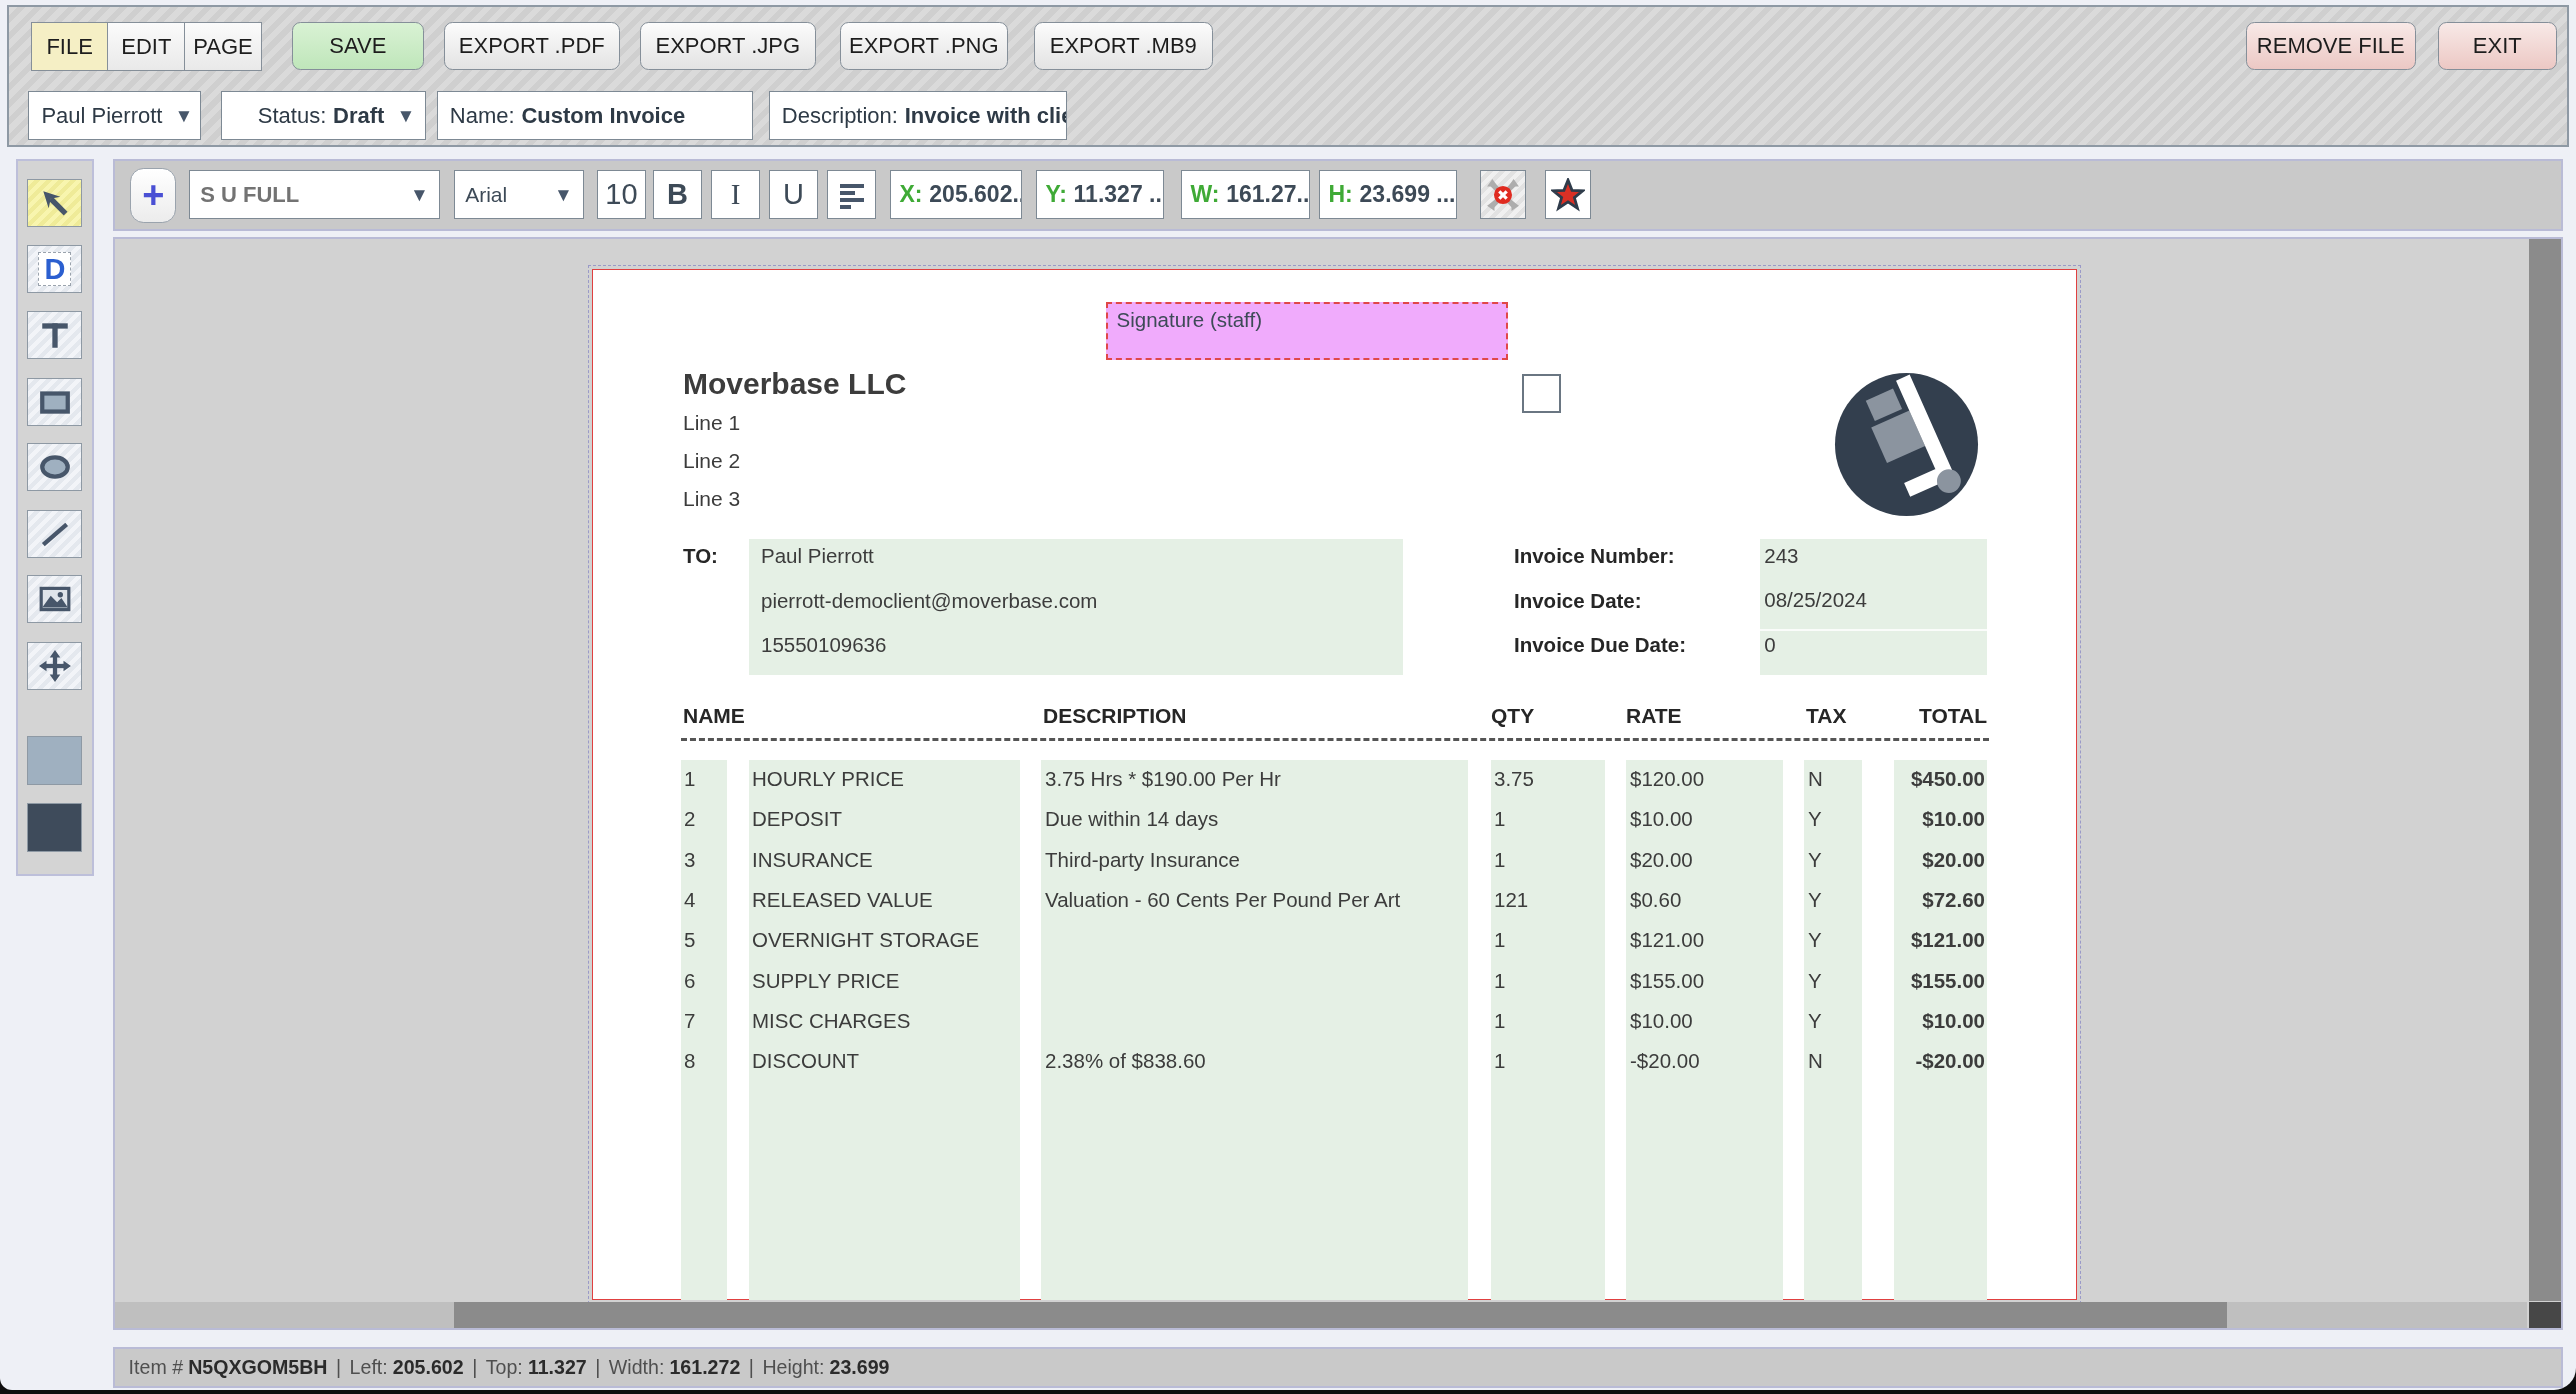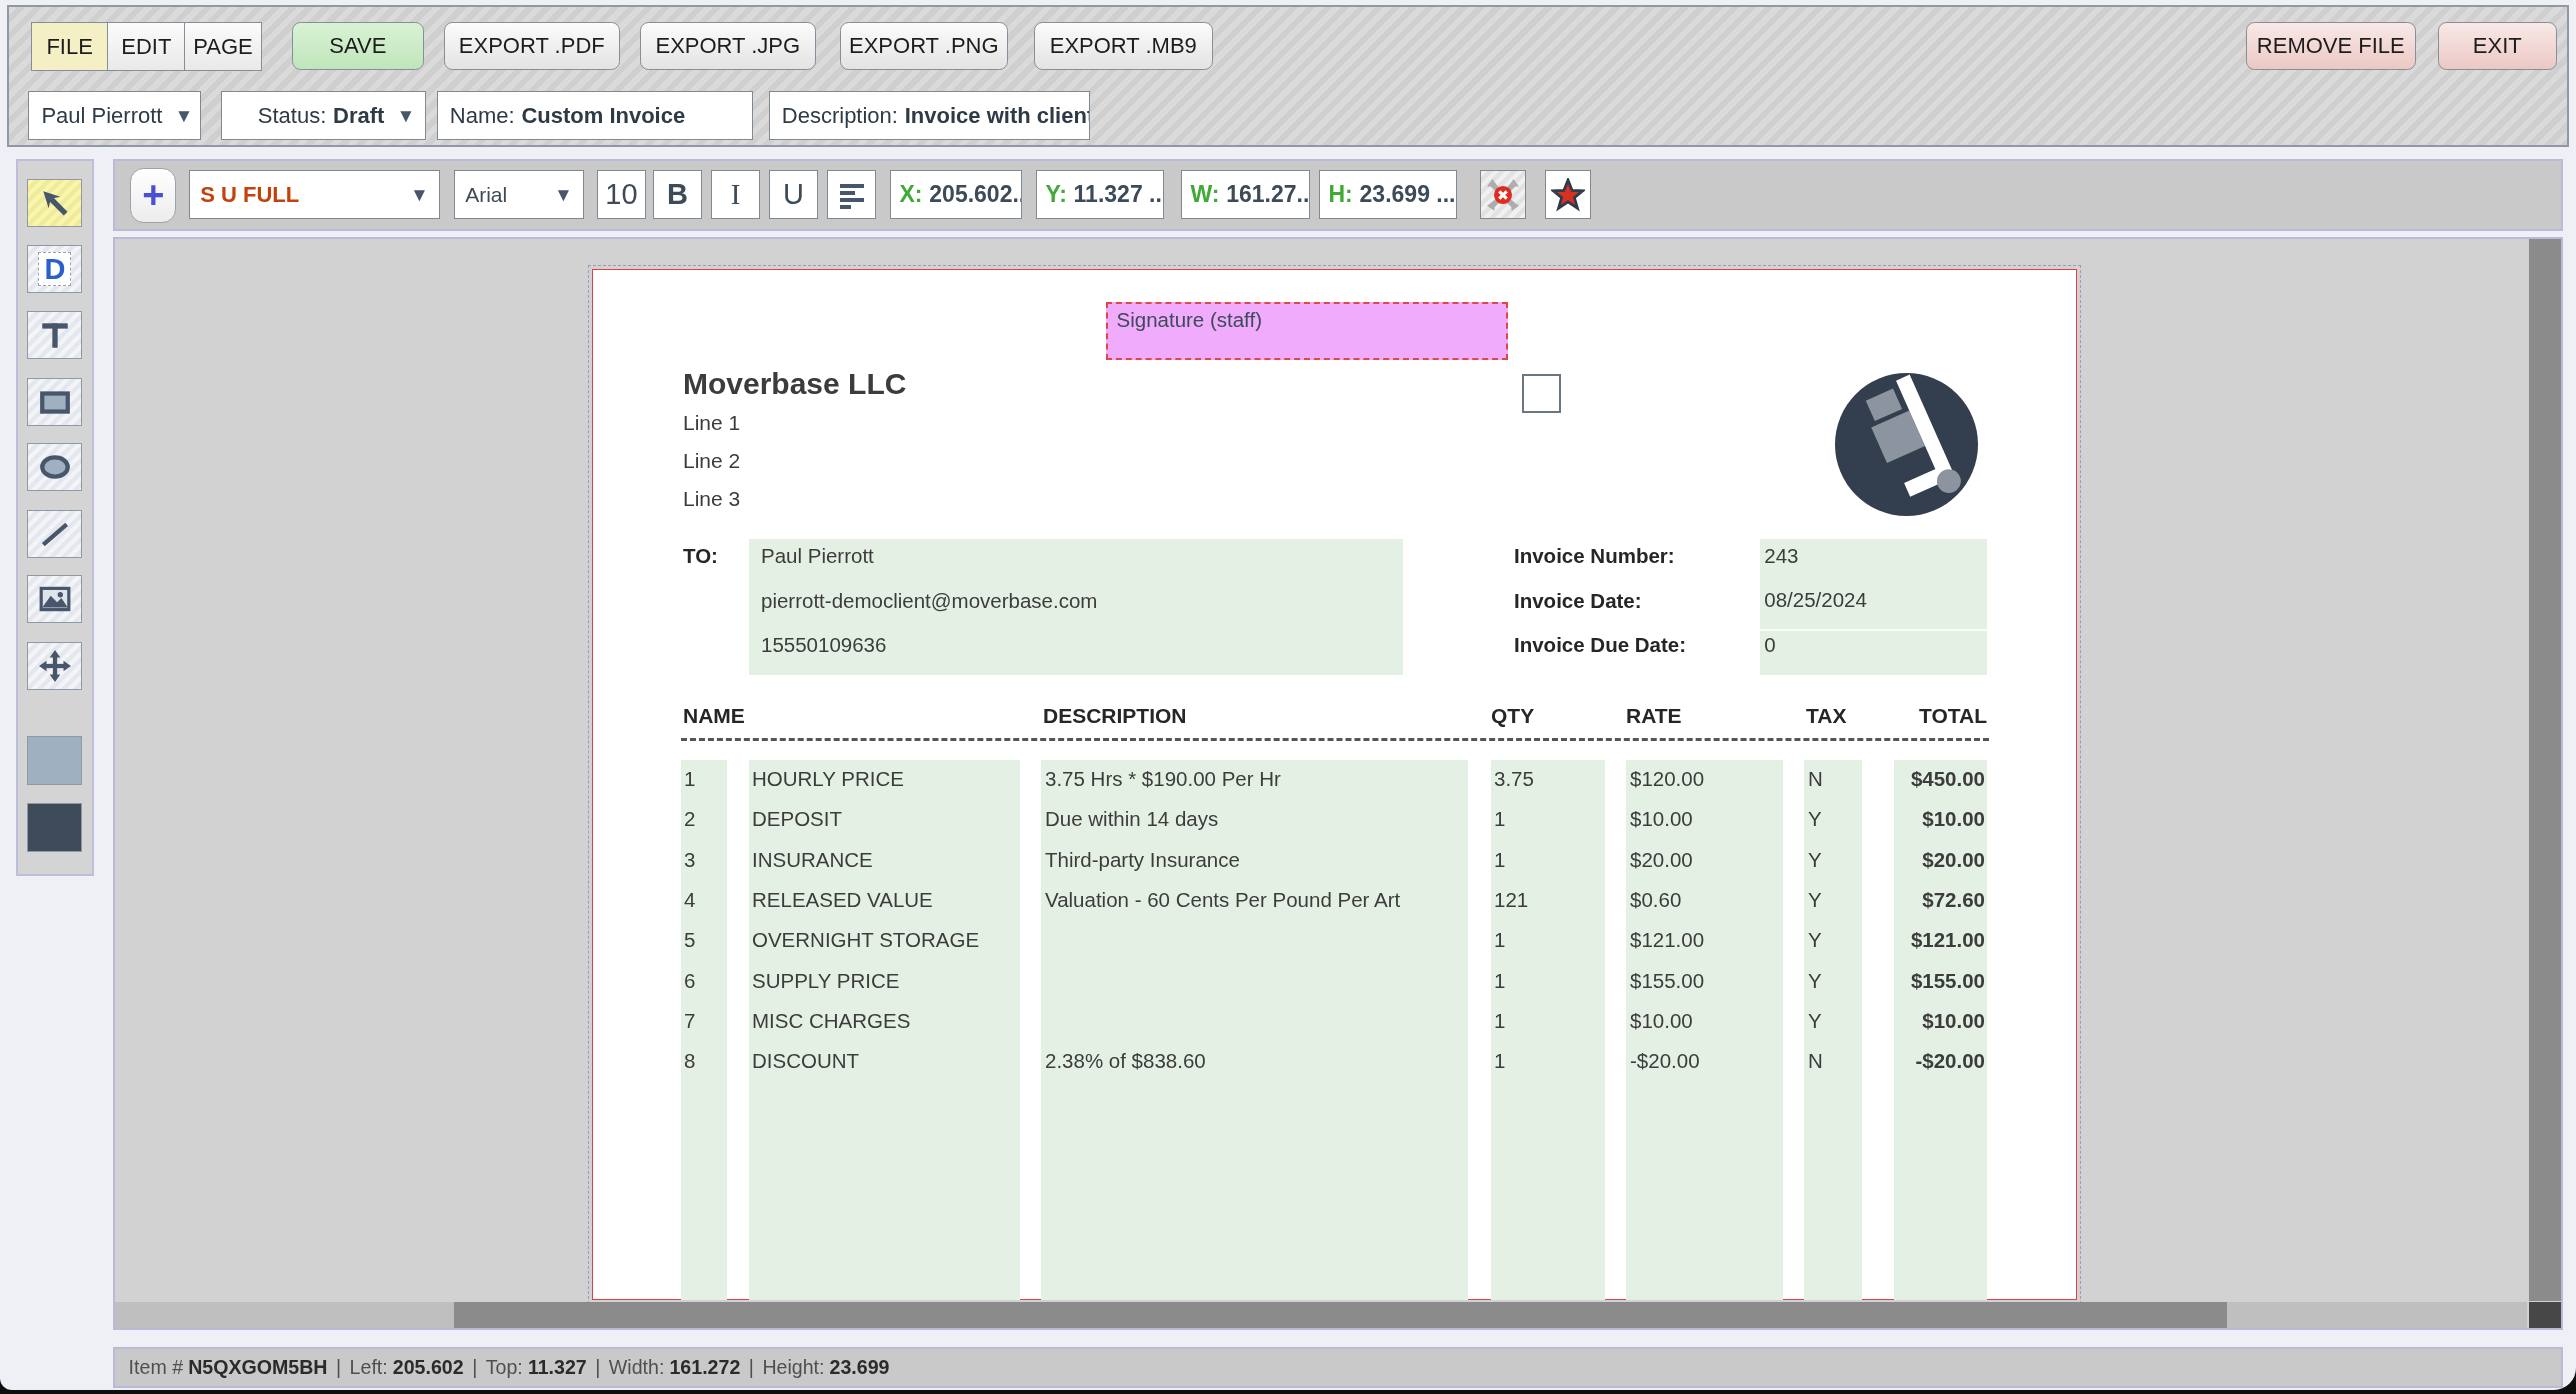--- a/index.html
+++ b/index.html
@@ -27,21 +27,21 @@
   #remove-file{ left:2237px; top:15.3px; width:170px; background:linear-gradient(#f8e9e7,#ecc8c4); }
   #exit-btn   { left:2429px; top:15.3px; width:119px; background:linear-gradient(#f8e9e7,#ecc8c4); }
 
   .field-box { position:absolute; top:84px; height:49px; background:#fff; border:1.7px solid #7d8994;
     display:flex; align-items:center; padding:0 12px; font-size:22px; color:#2e3a46; white-space:nowrap; overflow:hidden; }
   .field-box b { margin-left:6.8px; }
   .dd-caret { margin-left:auto; font-size:19px; color:#47566a; padding-left:12px; }
   #client-select { left:19.6px;  width:173px; }
   #status-select { left:212px; width:205px;padding-left:36px; }
   #name-field    { left:428px; width:316px; }
-  #desc-field    { left:760px; width:321px; }
+  #desc-field    { left:760px; width:298px; }
 
   
   #palette { position:absolute; left:16px; top:159px; width:78px; height:717px;
     background:#d4d4d4; border:2.6px solid #bdbfda; }
   .tool { position:absolute; left:9.4px; width:55px; height:48px; border:1.7px solid #8e99a4;
     background:repeating-linear-gradient(135deg,#f2f4f8 0 4.3px,#e4e8ee 4.3px 8.5px);
     display:flex; align-items:center; justify-content:center; color:#47566a; }
   .tool.selected { background:repeating-linear-gradient(135deg,#f8f5ae 0 4.3px,#efeb98 4.3px 8.5px); }
   .tool svg { width:38px; height:34px; }
   .tool .d-glyph { font-size:29px; font-weight:bold; color:#2b5fd0; border:1.7px dashed #9aa3ad; padding:0 5.1px; line-height:32px; background:#fff;}
@@ -51,21 +51,21 @@
 
   
   #fmtbar { position:absolute; left:113px; top:159px; width:2450px; height:72px;
     background:#c9c9c9; border:2.6px solid #b9bbd6; }
   .fmt-ctl { position:absolute; top:9.4px; height:49px; background:#fff; border:1.7px solid #7d8994;
     display:flex; align-items:center; font-size:23px; color:#3d4a57; }
   #add-btn { left:15.3px; width:46px; height:55px; top:6.8px; border-radius:13.6px; justify-content:center;
     background:linear-gradient(#ffffff,#ececec); border-color:#9aa3ad; }
   #add-btn span { color:#4a50d4; font-size:38px; font-weight:bold; line-height:34px; }
   #style-dd { left:74px;  width:251px; padding:0 10.2px; }
-  #style-dd b { color:#c2410c; font-size:22px; }
+  #style-dd b { color:#737373; font-size:22px; }
   #font-dd  { left:339px; width:130px; padding:0 10.2px; font-size:21px; }
   .sq-btn { justify-content:center; width:49px; font-size:29px; }
   #size-btn   { left:482px; }
   #bold-btn   { left:538px; font-weight:bold; }
   #italic-btn { left:596px; font-family:"Liberation Serif",serif; }
   #under-btn  { left:654px; }
   #align-btn  { left:712px; }
   .coord { padding:0 8.5px; font-weight:bold; white-space:nowrap; overflow:hidden; }
   .coord em { font-style:normal; color:#3faa36; margin-right:6.8px; }
   #x-field { left:775px;  width:132px; }

